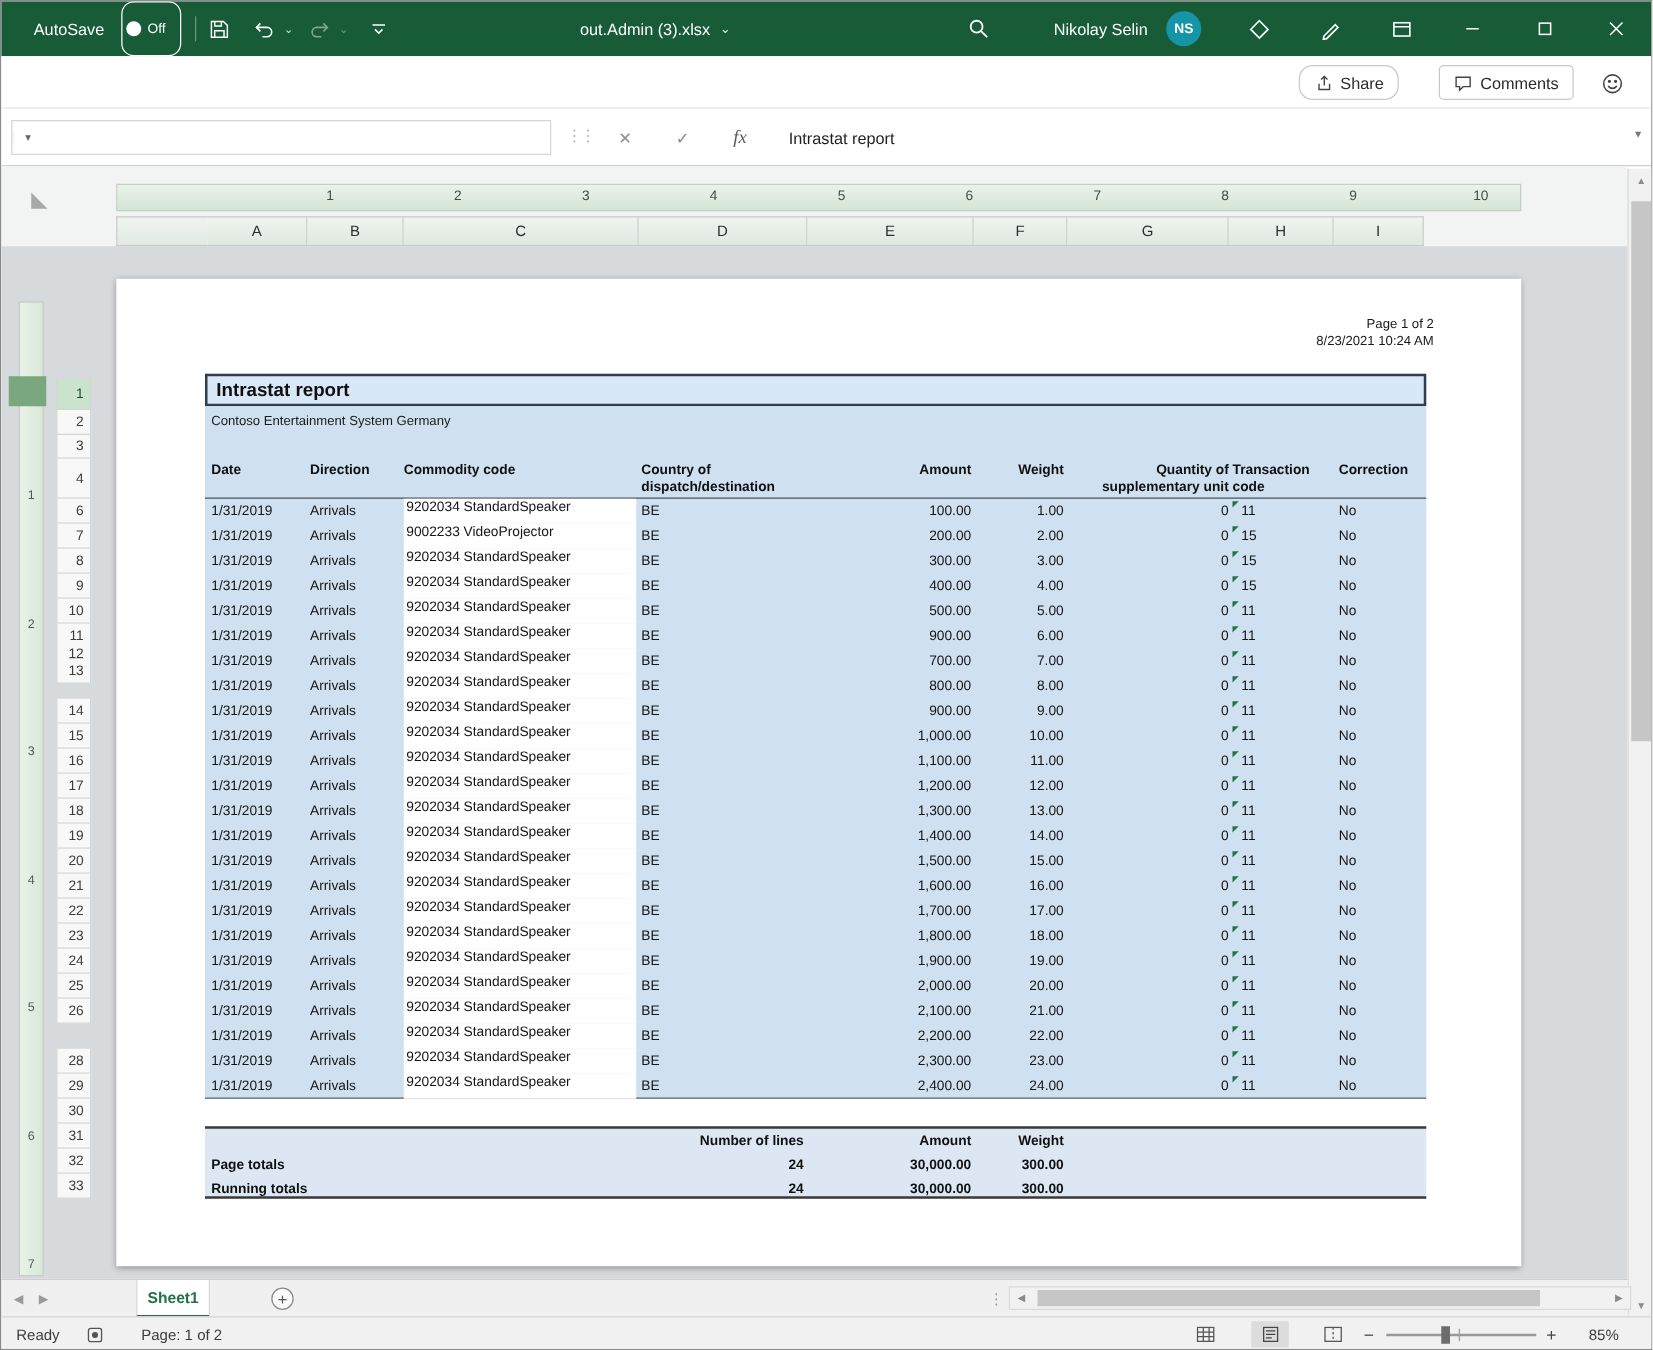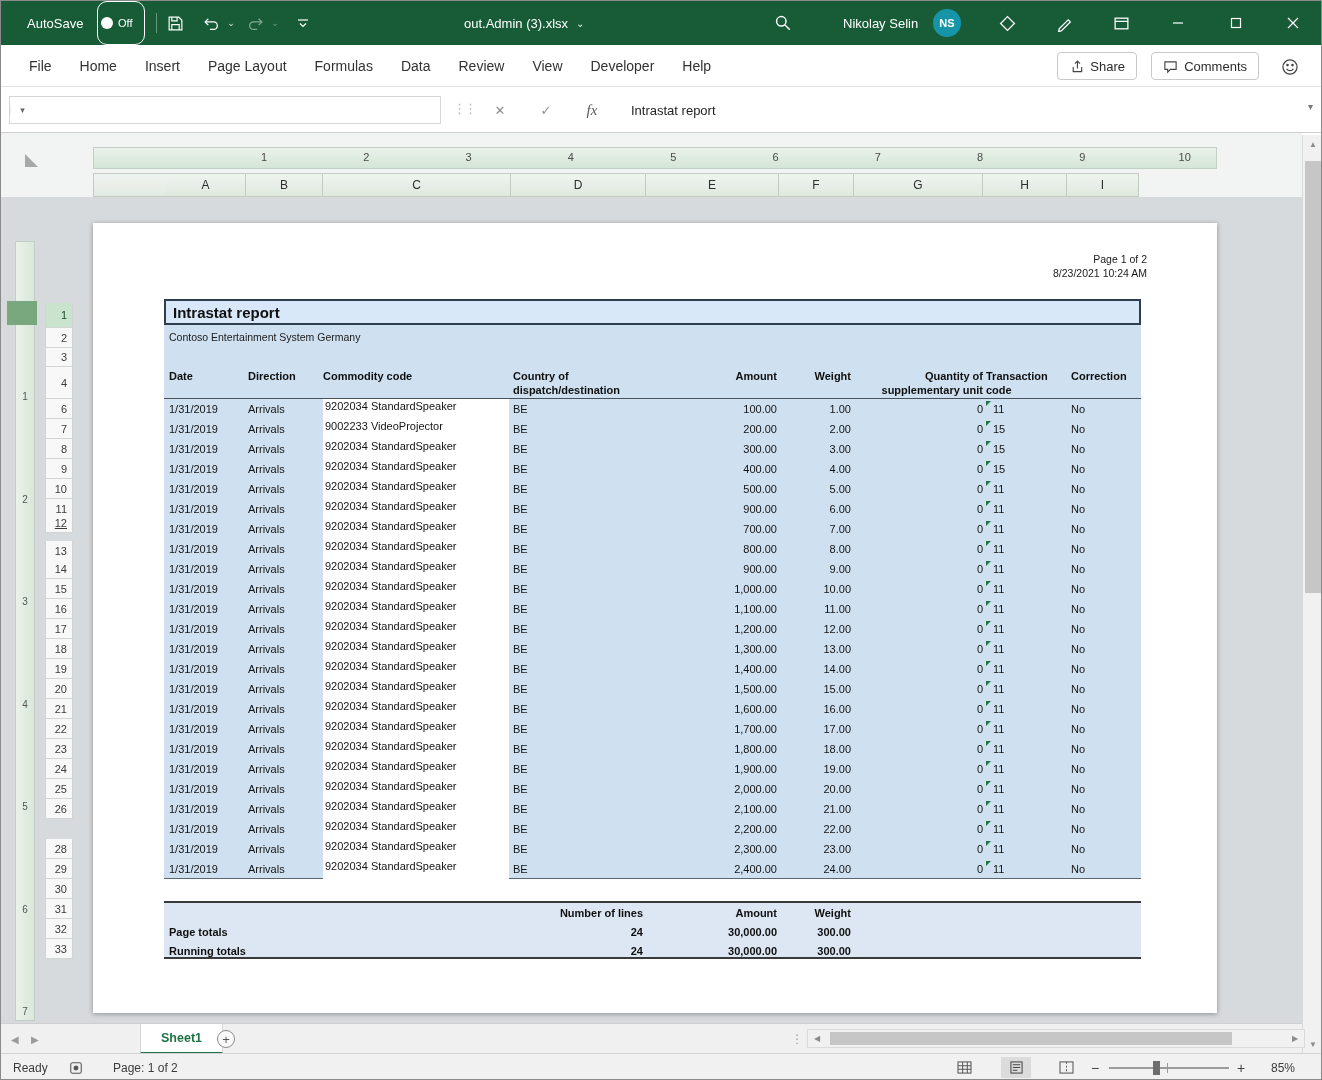--- a/index.html
+++ b/index.html
@@ -22,21 +22,21 @@
   .doc-title .chev{font-size:10px;margin-left:8px;color:#e2efe7;}
   .user-name{left:842px;font-size:13px;}
   .avatar{left:932px;top:8px;width:28px;height:28px;border-radius:50%;background:#1795a8;display:flex;align-items:center;justify-content:center;font-size:11px;font-weight:bold;position:absolute;}
   .win-btn{width:46px;justify-content:center;font-size:13px;}
 
   
   .ribbon{position:absolute;left:0;top:44px;right:0;height:42px;background:#fff;border-bottom:1px solid #e3e3e3;}
   .ribbon-tabs{position:absolute;left:14px;top:0;height:42px;display:flex;align-items:center;}
   .rtab{padding:0 14px;font-size:14px;color:#323232;height:42px;display:flex;align-items:center;cursor:default;}
   .pill-btn{position:absolute;top:7px;height:28px;display:flex;align-items:center;gap:6px;border:1px solid #c9c9c9;border-radius:4px;background:#fff;padding:0 11px;font-size:13px;color:#2b2b2b;}
-  .share-btn{right:184px;}
+  .share-btn{right:202px;border-radius:11px;}
   .comments-btn{right:62px;}
   .smiley{position:absolute;right:20px;top:11px;width:22px;height:22px;display:flex;align-items:center;justify-content:center;}
 
   
   .formulabar{position:absolute;left:0;top:86px;right:0;height:46px;background:#fff;border-bottom:1px solid #cfcfcf;}
   .namebox{position:absolute;left:8px;top:9px;width:432px;height:28px;border:1px solid #d6d6d6;display:flex;align-items:center;font-size:13px;color:#262626;}
   .namebox .nval{padding-left:8px;flex:1;}
   .namebox .nd{width:24px;text-align:center;color:#666;font-size:9px;border-left:1px solid #eee;}
   .fgrip{position:absolute;left:452px;top:14px;color:#b5b5b5;font-size:13px;letter-spacing:-2px;}
   .fbtn{position:absolute;top:9px;width:34px;height:28px;display:flex;align-items:center;justify-content:center;color:#8f8f8f;font-size:13px;}
@@ -94,21 +94,21 @@
   .tt-wgt{right:290px;text-align:right;}
 
   
   .v-scroll{position:absolute;left:1301px;top:134px;width:20px;height:918px;background:#f1f1f1;border-left:1px solid #dadada;}
   .v-scroll .arr{position:absolute;left:0;width:20px;height:18px;display:flex;align-items:center;justify-content:center;font-size:8px;color:#8a8a8a;}
   .v-thumb{position:absolute;left:2px;top:26px;width:16px;height:432px;background:#c6c6c6;}
 
   
   .sheetbar{position:absolute;left:0;top:1022px;width:1301px;height:30px;background:#f0f0f0;border-top:1px solid #cfcfcf;}
   .snav{position:absolute;top:0;height:30px;display:flex;align-items:center;color:#9a9a9a;font-size:10px;}
-  .sheet-tab{position:absolute;left:108px;top:0;height:30px;padding:0 20px;background:#fff;border-left:1px solid #d6d6d6;border-right:1px solid #d6d6d6;border-bottom:2px solid #217346;display:flex;align-items:center;font-size:12.5px;font-weight:bold;color:#217346;margin-left:31px;}
+  .sheet-tab{position:absolute;left:108px;top:0;height:30px;padding:0 8px;background:#fff;border-left:1px solid #d6d6d6;border-right:1px solid #d6d6d6;border-bottom:2px solid #217346;display:flex;align-items:center;font-size:12.5px;font-weight:bold;color:#217346;}
   .add-sheet{position:absolute;left:216px;top:6px;width:18px;height:18px;border:1px solid #8a8a8a;border-radius:50%;display:flex;align-items:center;justify-content:center;font-size:13px;color:#555;background:#fafafa;}
   .h-grip{position:absolute;left:790px;top:8px;color:#9a9a9a;font-size:12px;}
   .h-scroll{position:absolute;left:806px;top:5px;width:498px;height:19px;background:#f1f1f1;border:1px solid #dadada;}
   .h-scroll .arr{position:absolute;top:0;width:18px;height:17px;display:flex;align-items:center;justify-content:center;font-size:8px;color:#8a8a8a;}
   .h-thumb{position:absolute;left:22px;top:2px;width:402px;height:13px;background:#c6c6c6;}
 
   
   .statusbar{position:absolute;left:0;top:1052px;width:1322px;height:28px;background:#f1f1f1;border-top:1px solid #d4d4d4;}
   .sb{position:absolute;top:0;height:27px;display:flex;align-items:center;font-size:12px;color:#3c3c3c;}
   .view-btn{position:absolute;top:3px;width:30px;height:21px;display:flex;align-items:center;justify-content:center;}
@@ -196,32 +196,20 @@
         </svg>
     </div>
     <div class="abs win-btn" style="left:1269px">
       <svg width="12" height="12" viewBox="0 0 12 12" stroke="#fff" stroke-width="1.2">
           <path d="M1 1 L11 11 M11 1 L1 11"></path>
         </svg>
     </div>
   </div>
 
   <div class="ribbon">
-    <div class="ribbon-tabs">
-        <div class="rtab">File</div>
-        <div class="rtab">Home</div>
-        <div class="rtab">Insert</div>
-        <div class="rtab">Page Layout</div>
-        <div class="rtab">Formulas</div>
-        <div class="rtab">Data</div>
-        <div class="rtab">Review</div>
-        <div class="rtab">View</div>
-        <div class="rtab">Developer</div>
-        <div class="rtab">Help</div>
-      </div>
     <div class="pill-btn share-btn">
       <svg width="15" height="15" viewBox="0 0 16 16" fill="none" stroke="#444" stroke-width="1.2">
           <path d="M4.5 8.5 V13.5 H13.5 V8.5"></path>
           <path d="M9 2.5 V10"></path>
           <path d="M6.3 5 L9 2.3 L11.7 5"></path>
         </svg>
       <span>Share</span>
     </div>
     <div class="pill-btn comments-btn">
       <svg width="15" height="15" viewBox="0 0 16 16" fill="none" stroke="#444" stroke-width="1.2">
@@ -609,21 +597,21 @@
           <div class="rowh" style="top: 131px; height: 20px; line-height: 20px;">2</div>
           <div class="rowh" style="top: 151px; height: 19px; line-height: 19px;">3</div>
           <div class="rowh" style="top: 170px; height: 32px; line-height: 32px;">4</div>
           <div class="rowh" style="top: 202px; height: 20px; line-height: 20px;">6</div>
           <div class="rowh" style="top: 222px; height: 20px; line-height: 20px;">7</div>
           <div class="rowh" style="top: 242px; height: 20px; line-height: 20px;">8</div>
           <div class="rowh" style="top: 262px; height: 20px; line-height: 20px;">9</div>
           <div class="rowh" style="top: 282px; height: 20px; line-height: 20px;">10</div>
           <div class="rowh" style="top: 302px; height: 20px; line-height: 20px;">11</div>
           <div class="rowh" style="top: 316px; height: 20px; line-height: 20px; text-decoration: underline;">12</div>
-          <div class="rowh" style="top: 344px; height: 20px; line-height: 20px;">13</div>
+          <div class="rowh" style="top: 330px; height: 20px; line-height: 20px;">13</div>
           <div class="rowh" style="top: 362px; height: 20px; line-height: 20px;">14</div>
           <div class="rowh" style="top: 382px; height: 20px; line-height: 20px;">15</div>
           <div class="rowh" style="top: 402px; height: 20px; line-height: 20px;">16</div>
           <div class="rowh" style="top: 422px; height: 20px; line-height: 20px;">17</div>
           <div class="rowh" style="top: 442px; height: 20px; line-height: 20px;">18</div>
           <div class="rowh" style="top: 462px; height: 20px; line-height: 20px;">19</div>
           <div class="rowh" style="top: 482px; height: 20px; line-height: 20px;">20</div>
           <div class="rowh" style="top: 502px; height: 20px; line-height: 20px;">21</div>
           <div class="rowh" style="top: 522px; height: 20px; line-height: 20px;">22</div>
           <div class="rowh" style="top: 542px; height: 20px; line-height: 20px;">23</div>

